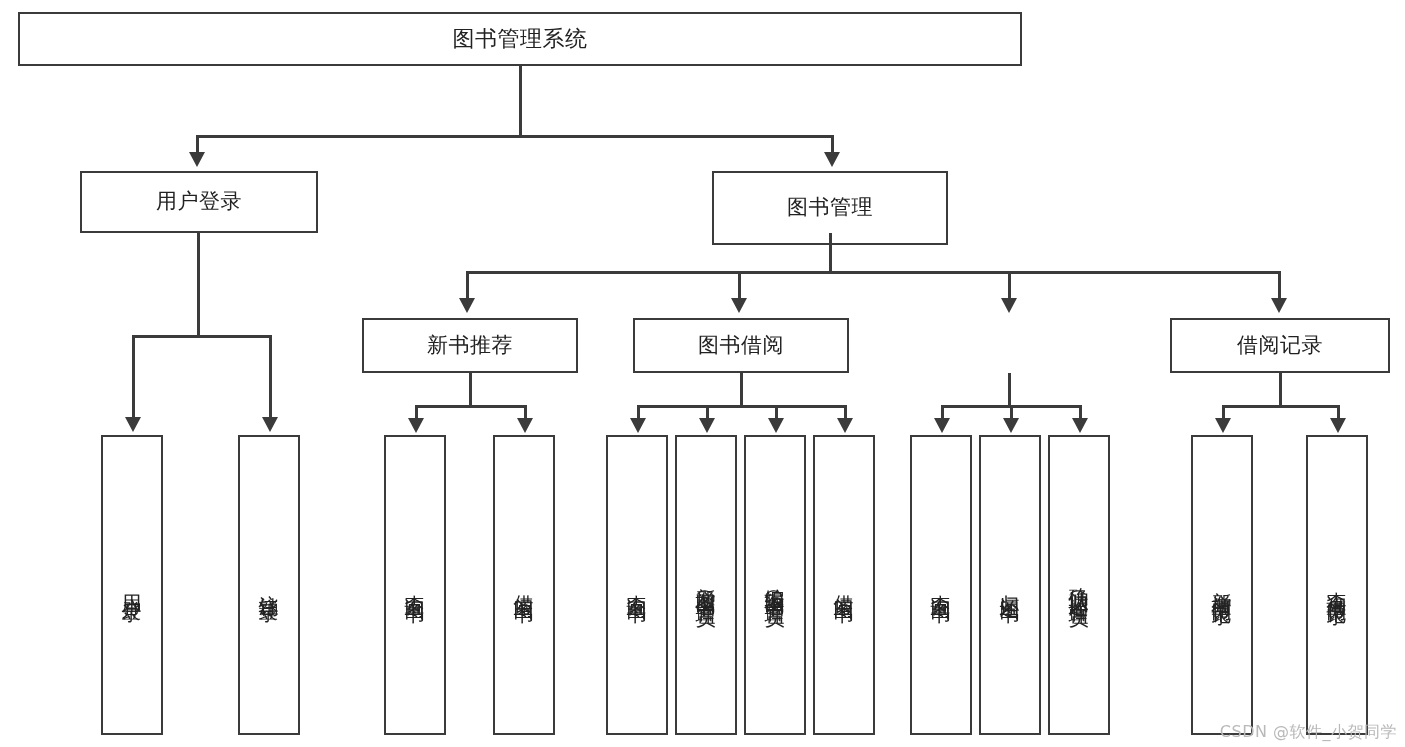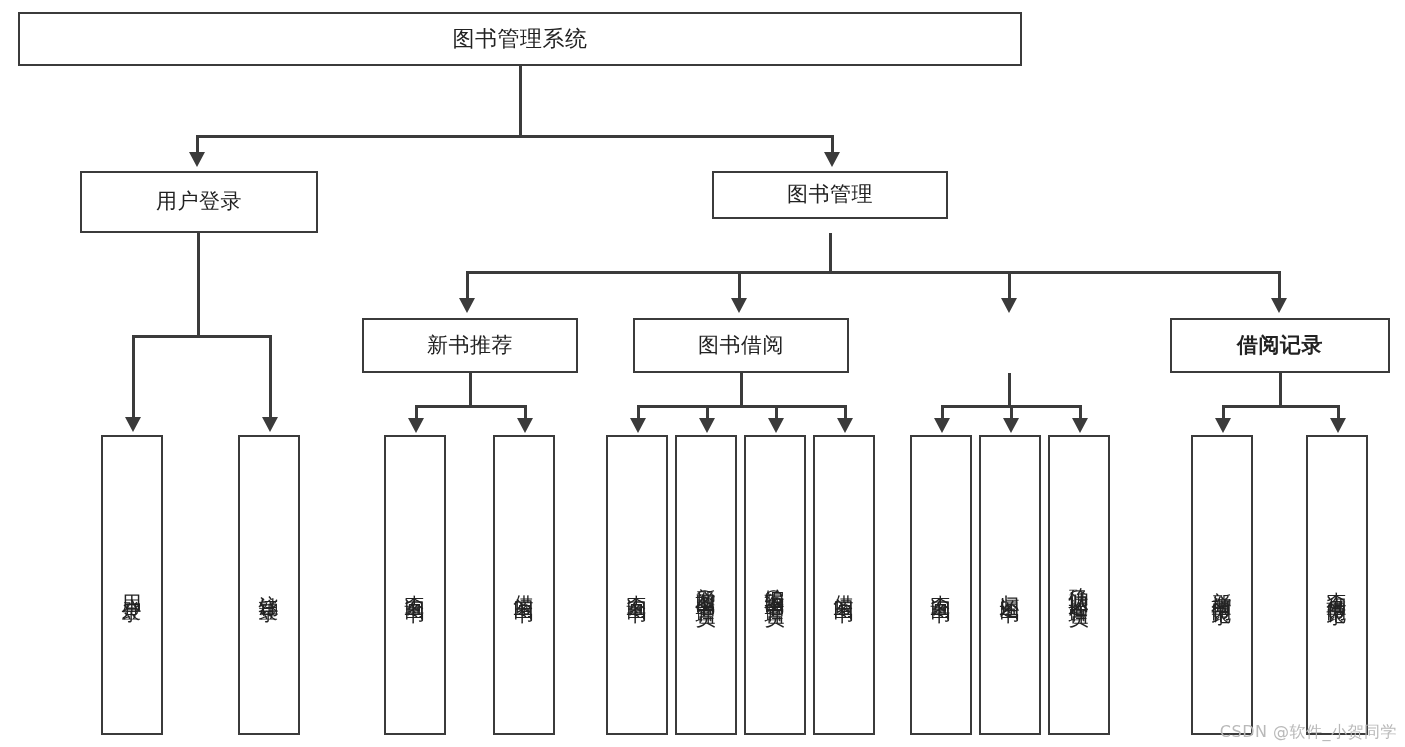--- a/index.html
+++ b/index.html
@@ -93,21 +93,21 @@
 
   <div class="vline" style="left:196px; top:135px; height:20px;"></div>
   <div class="arrow" style="left:189px; top:152px;"></div>
   <div class="vline" style="left:831px; top:135px; height:20px;"></div>
   <div class="arrow" style="left:824px; top:152px;"></div>
 
   <div class="node h" style="left:80px; top:171px; width:238px; height:62px;">
     <span>用户登录</span>
   </div>
 
-  <div class="node h" style="left:712px; top:171px; width:236px; height:48px;">
+  <div class="node h" style="left:712px; top:171px; width:236px; height:74px;">
     <span>图书管理</span>
   </div>
 
   <div class="vline" style="left:197px; top:233px; height:102px;"></div>
   <div class="hline" style="left:132px; top:335px; width:139px;"></div>
   <div class="vline" style="left:132px; top:335px; height:85px;"></div>
   <div class="arrow" style="left:125px; top:417px;"></div>
   <div class="vline" style="left:269px; top:335px; height:85px;"></div>
   <div class="arrow" style="left:262px; top:417px;"></div>
 
@@ -121,21 +121,21 @@
   <div class="arrow" style="left:1001px; top:298px;"></div>
   <div class="vline" style="left:1278px; top:271px; height:30px;"></div>
   <div class="arrow" style="left:1271px; top:298px;"></div>
 
   <div class="node h" style="left:362px; top:318px; width:216px; height:55px;">
     <span>新书推荐</span>
   </div>
   <div class="node h" style="left:633px; top:318px; width:216px; height:55px;">
     <span>图书借阅</span>
   </div>
-  <div class="node h" style="left:1170px; top:318px; width:220px; height:55px;font-weight:bold;">
+  <div class="node h" style="left:1170px; top:318px; width:220px; height:55px;">
     <span>借阅记录</span>
   </div>
 
   <div class="vline" style="left:469px; top:373px; height:32px;"></div>
   <div class="hline" style="left:415px; top:405px; width:112px;"></div>
   <div class="vline" style="left:415px; top:405px; height:16px;"></div>
   <div class="arrow" style="left:408px; top:418px;"></div>
   <div class="vline" style="left:524px; top:405px; height:16px;"></div>
   <div class="arrow" style="left:517px; top:418px;"></div>
 

